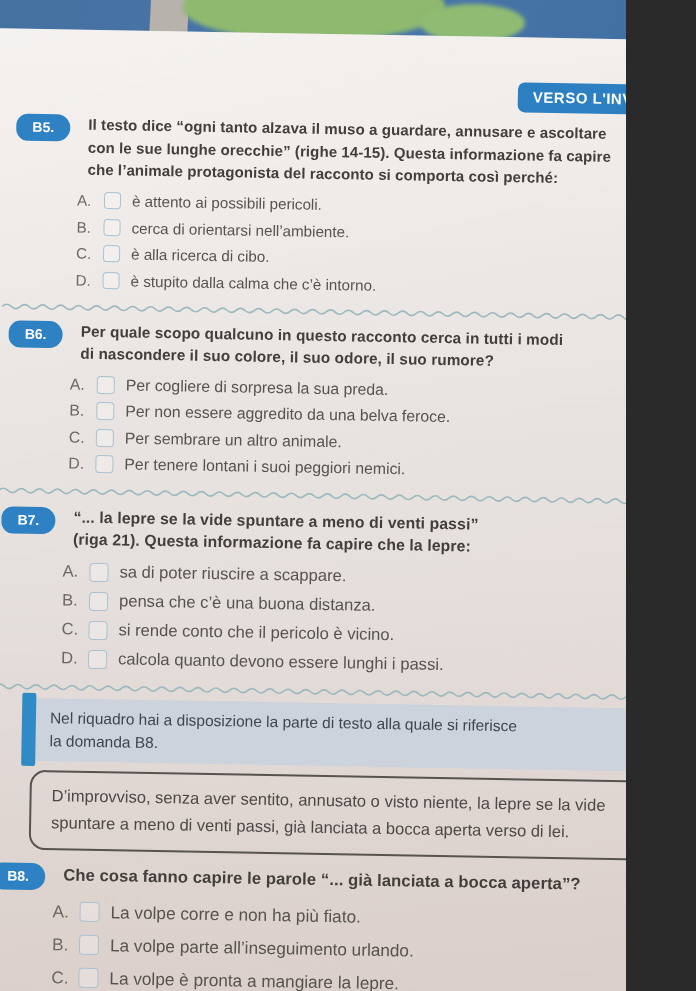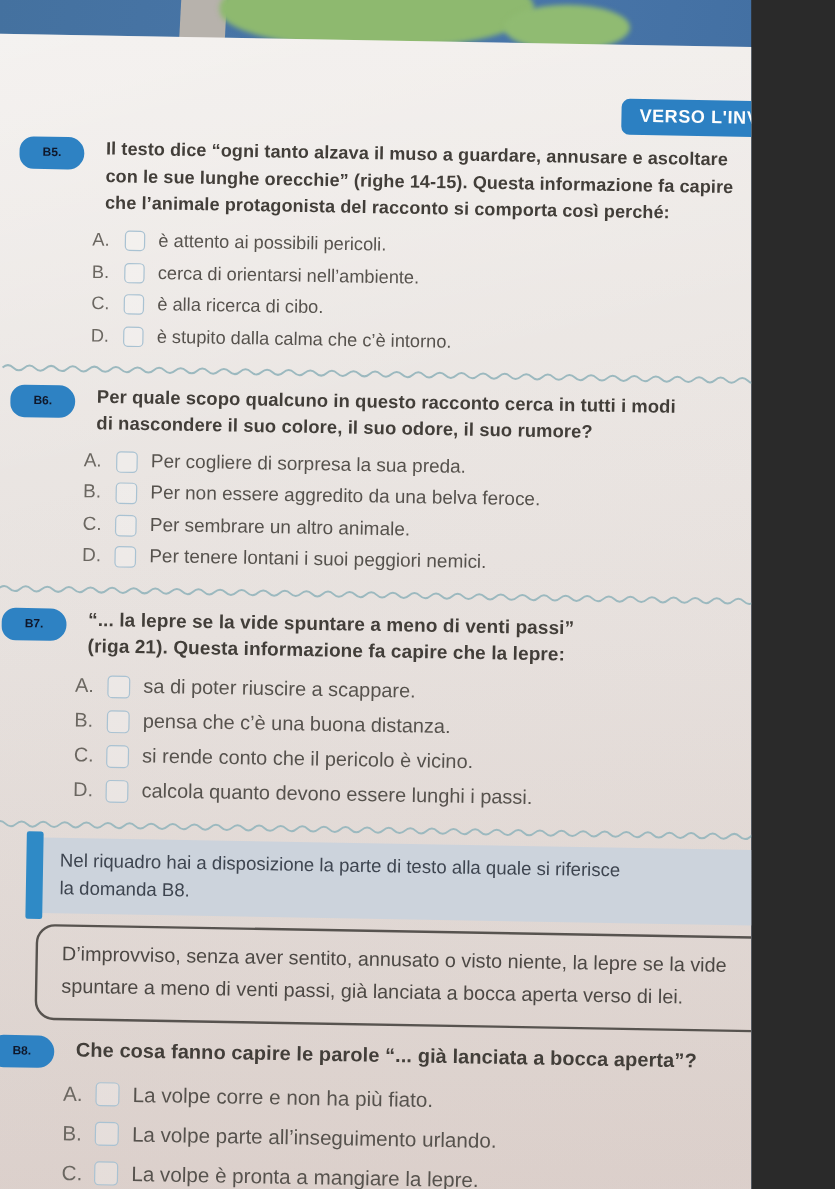--- a/index.html
+++ b/index.html
@@ -32,21 +32,21 @@
     position:absolute;right:8px;top:1px;z-index:2;
     background:#2c80c2;color:#fdfdfd;
     font-weight:bold;font-size:15px;letter-spacing:.5px;
     padding:6px 15px 7px;border-radius:7px;
   }
   
   .question{position:relative;padding-left:66px;margin-bottom:2px;}
   .qnum{
     position:absolute;left:-6px;top:1px;z-index:2;
     width:54px;height:27px;line-height:27px;text-align:center;
-    background:#2e82c3;color:#0f172a;font-weight:bold;font-size:10px;
+    background:#2e82c3;color:#ffffff;font-weight:bold;font-size:14px;
     border-radius:13px 15px 15px 13px;box-sizing:border-box;
   }
   .qtext{
     margin:0;font-weight:bold;color:#423e39;
     font-size:var(--qfs);line-height:22.5px;letter-spacing:.1px;
     white-space:pre-line;
   }
   .options{list-style:none;margin:6px 0 0 -10px;padding:0;}
   .option{height:var(--row);display:flex;align-items:center;}
   .letter{width:27px;flex:0 0 27px;font-size:var(--fs);color:#6b6761;}

